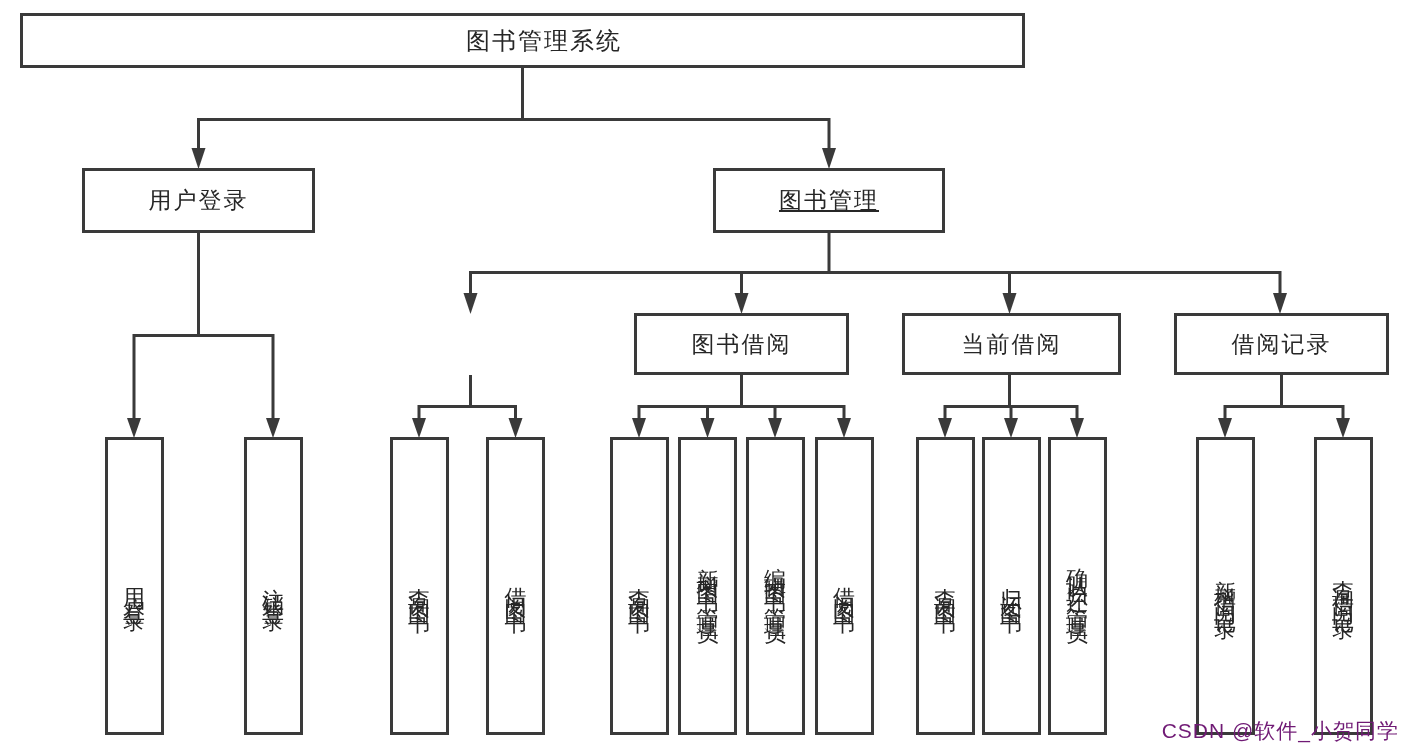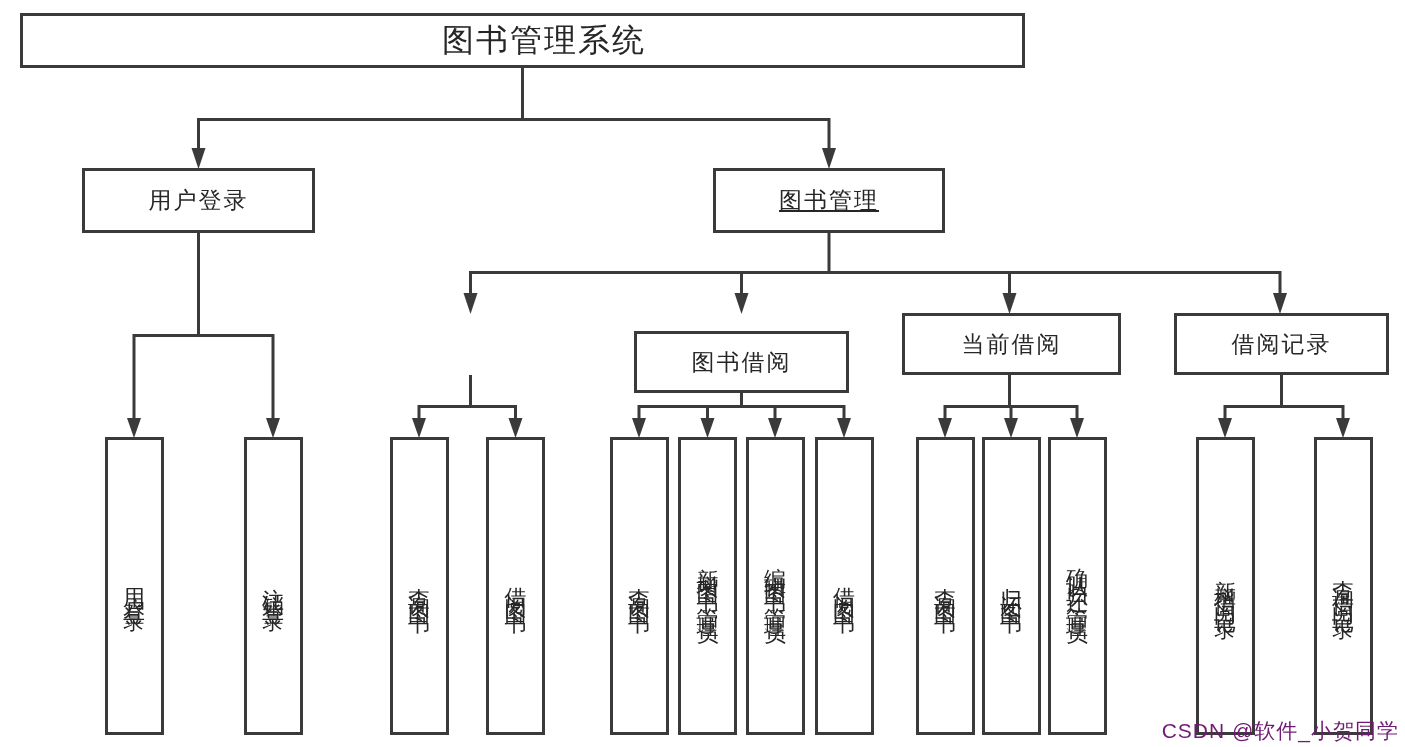--- a/index.html
+++ b/index.html
@@ -15,21 +15,21 @@
     position:absolute;
     box-sizing:border-box;
     border:3px solid #3a3a3a;
     background:#ffffff;
     display:flex;align-items:center;justify-content:center;
     color:#262626;
     z-index:2;
     letter-spacing:2px;
   }
   .h-node{font-size:23px;}
-  .root-node{font-size:32px;padding-left:43px;}
+  .root-node{font-size:24px;padding-left:43px;}
   .v-node{
     writing-mode:vertical-rl;
     text-orientation:mixed;
     font-size:22px;
     letter-spacing:8px;
     line-height:1;
   }
   .watermark{
     position:absolute;
     right:6px;bottom:2px;
@@ -86,21 +86,21 @@
       <polygon points="1218,418 1232,418 1225,438"></polygon>
       <polygon points="1336,418 1350,418 1343,438"></polygon>
     </g>
   </svg>
 
   <div class="node root-node" style="left:20px;top:13px;width:1005px;height:55px;">图书管理系统</div>
 
   <div class="node h-node" style="left:82px;top:168px;width:233px;height:65px;">用户登录</div>
   <div class="node h-node" style="left:713px;top:168px;width:232px;height:65px;text-decoration:underline;">图书管理</div>
 
-  <div class="node h-node" style="left:634px;top:313px;width:215px;height:62px;margin-top:18px;">图书借阅</div>
+  <div class="node h-node" style="left:634px;top:313px;width:215px;height:62px;">图书借阅</div>
   <div class="node h-node" style="left:902px;top:313px;width:219px;height:62px;">当前借阅</div>
   <div class="node h-node" style="left:1174px;top:313px;width:215px;height:62px;">借阅记录</div>
 
   <div class="node v-node" style="left:104.5px;top:437px;width:59px;height:298px;">用户登录</div>
   <div class="node v-node" style="left:243.5px;top:437px;width:59px;height:298px;">注销登录</div>
 
   <div class="node v-node" style="left:389.5px;top:437px;width:59px;height:298px;">查询图书</div>
   <div class="node v-node" style="left:486px;top:437px;width:59px;height:298px;">借阅图书</div>
 
   <div class="node v-node" style="left:609.5px;top:437px;width:59px;height:298px;">查询图书</div>

